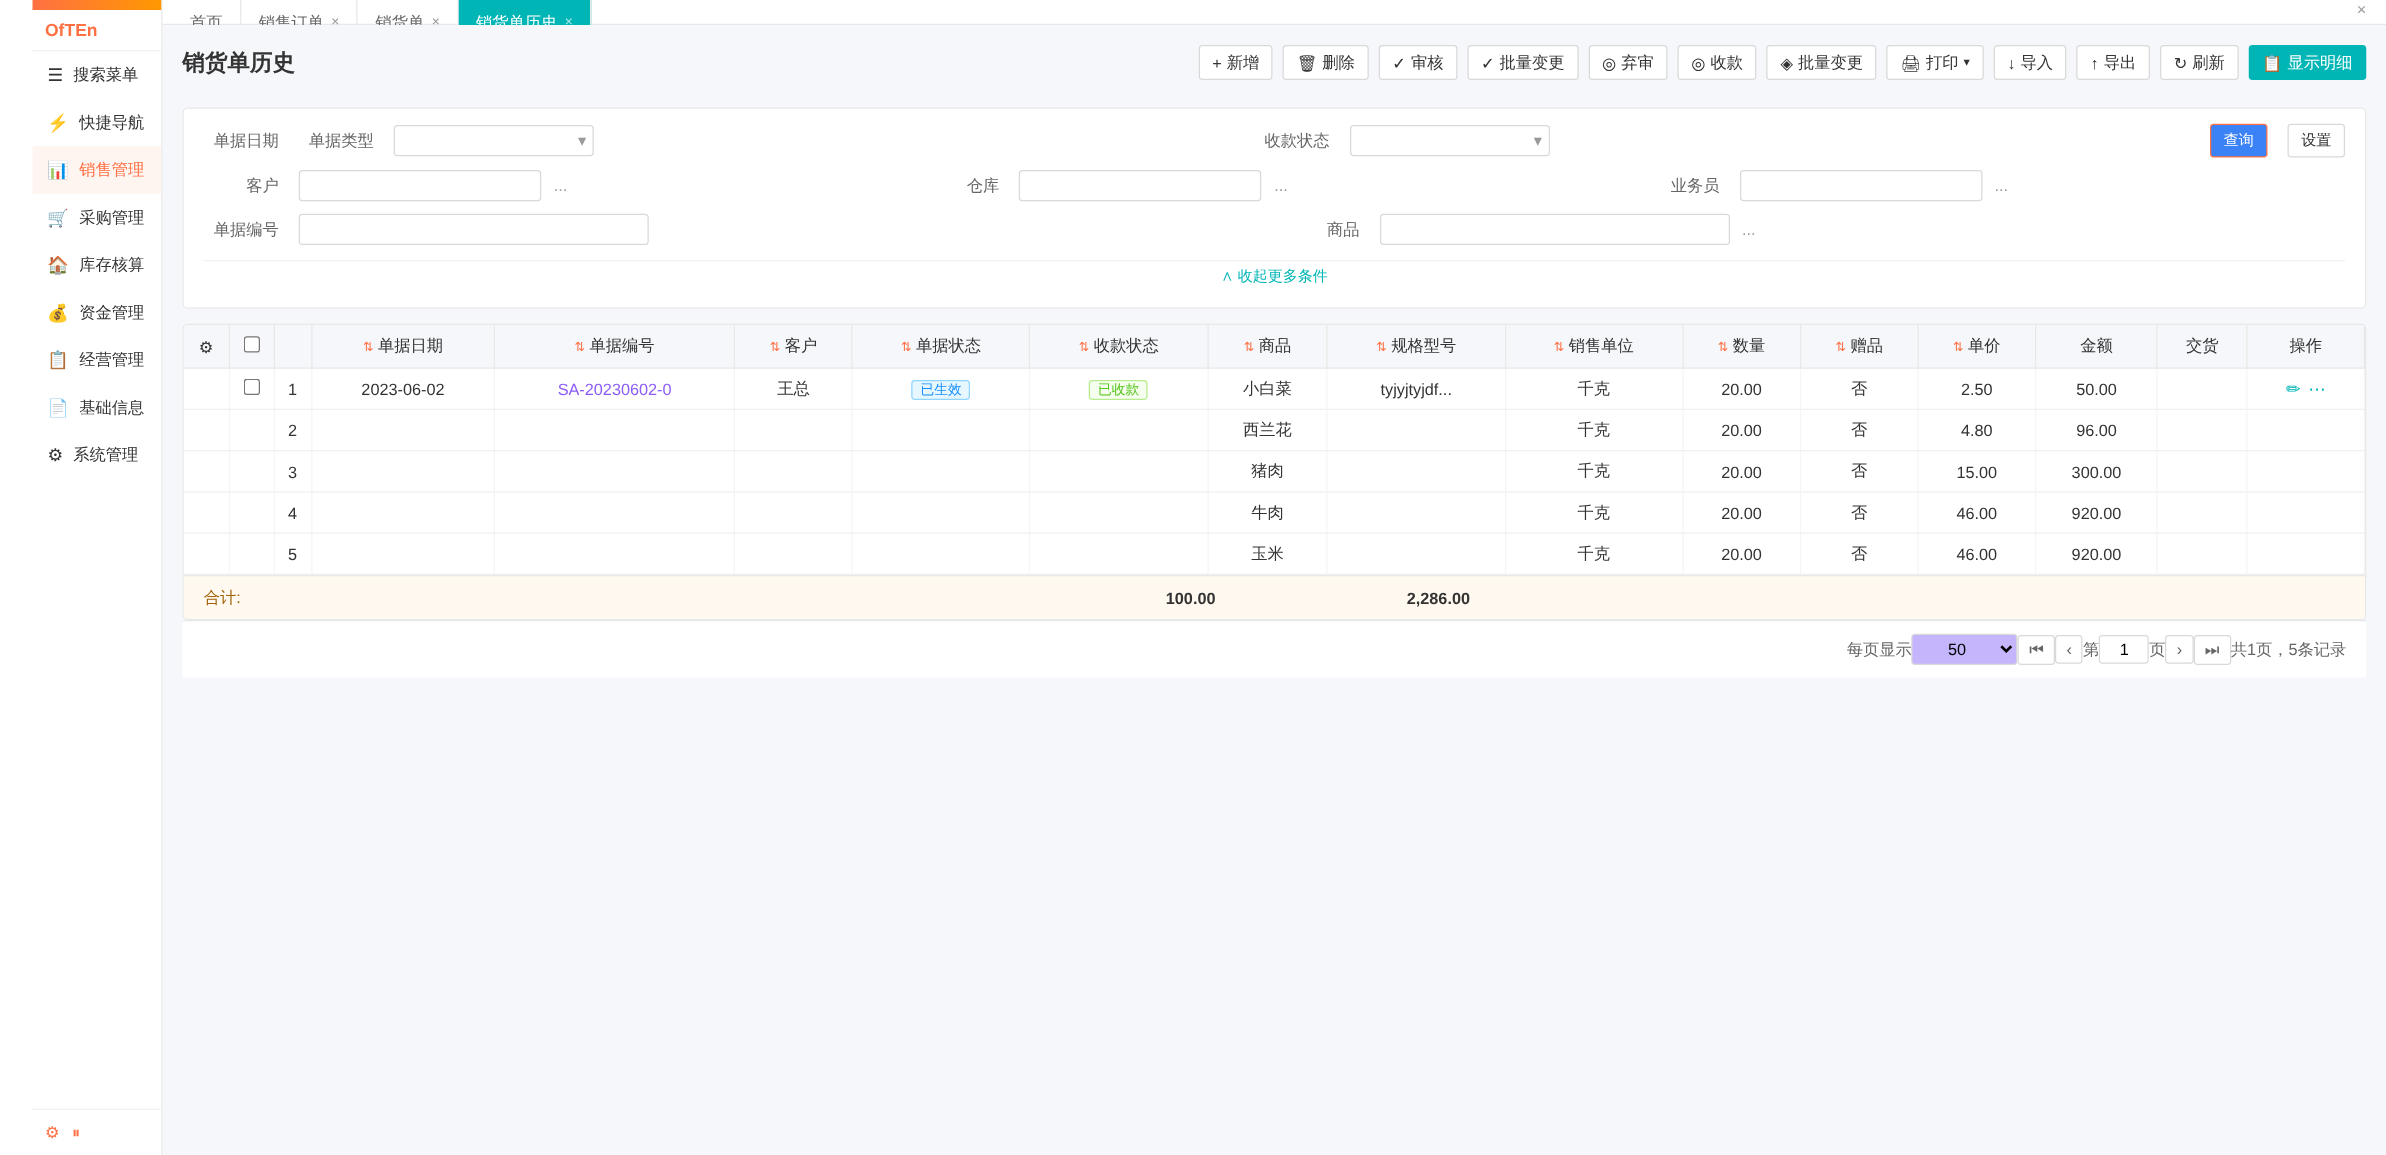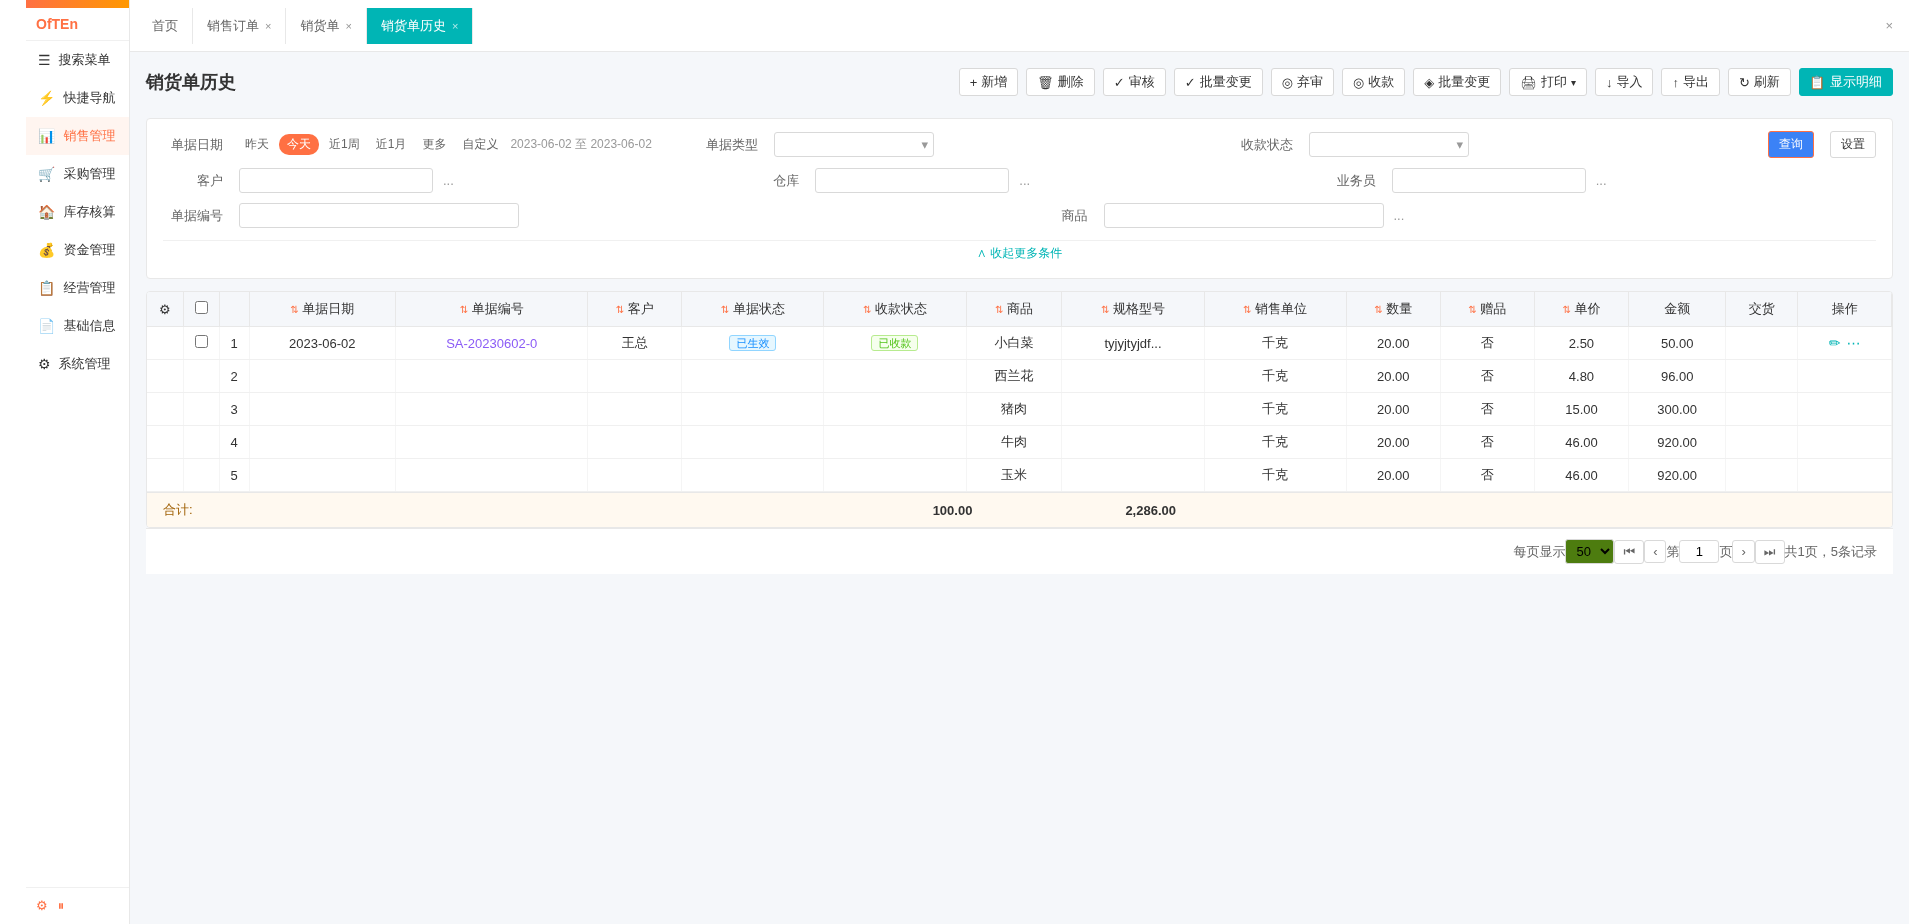--- a/index.html
+++ b/index.html
@@ -48,24 +48,23 @@
     .main {
       flex: 1;
       display: flex;
       flex-direction: column;
       overflow: hidden;
     }
 
     
     .tab-bar {
       display: flex;
-      align-items: center;
       background: #fff;
       border-bottom: 1px solid #e8e8e8;
-      height: 52px;
+      height: 20px;
       padding: 0 8px;
     }
     .tab {
       padding: 0 14px;
       height: 36px;
       display: flex;
       align-items: center;
       cursor: pointer;
       color: #666;
       border-right: 1px solid #e8e8e8;
@@ -303,22 +302,22 @@
       border: 1px solid #d9d9d9;
       border-radius: 3px;
       padding: 3px 8px;
       cursor: pointer;
       background: #fff;
       color: #666;
     }
     .page-size-select {
       border: 1px solid #d9d9d9;
       border-radius: 3px;
-      padding: 3px 6px;
-      background: #4d7c0f;
+      padding: 3px 24px;
+      background: #c4b5fd;
     }
     .page-info { color: #666; }
     .page-input {
       border: 1px solid #d9d9d9;
       border-radius: 3px;
       padding: 3px 6px;
       width: 40px;
       text-align: center;
     }
   </style>
@@ -447,31 +446,20 @@
           <span>📋</span>
           <span>显示明细</span>
         </button>
       </div>
     </div>
 
     <div class="filter-panel">
 
       <div class="filter-row">
         <span class="filter-label">单据日期</span>
-        <div class="filter-control">
-          <div class="date-shortcuts">
-            <span class="date-shortcut">昨天</span>
-            <span class="date-shortcut active">今天</span>
-            <span class="date-shortcut">近1周</span>
-            <span class="date-shortcut">近1月</span>
-            <span class="date-shortcut">更多</span>
-            <span class="date-shortcut">自定义</span>
-          </div>
-          <span class="date-range">2023-06-02 至 2023-06-02</span>
-        </div>
 
         <span class="filter-label" style="width:60px;">单据类型</span>
         <div class="filter-control">
           <div class="select-wrapper">
             <select class="filter-select">
               <option></option>
             </select>
           </div>
         </div>
 

